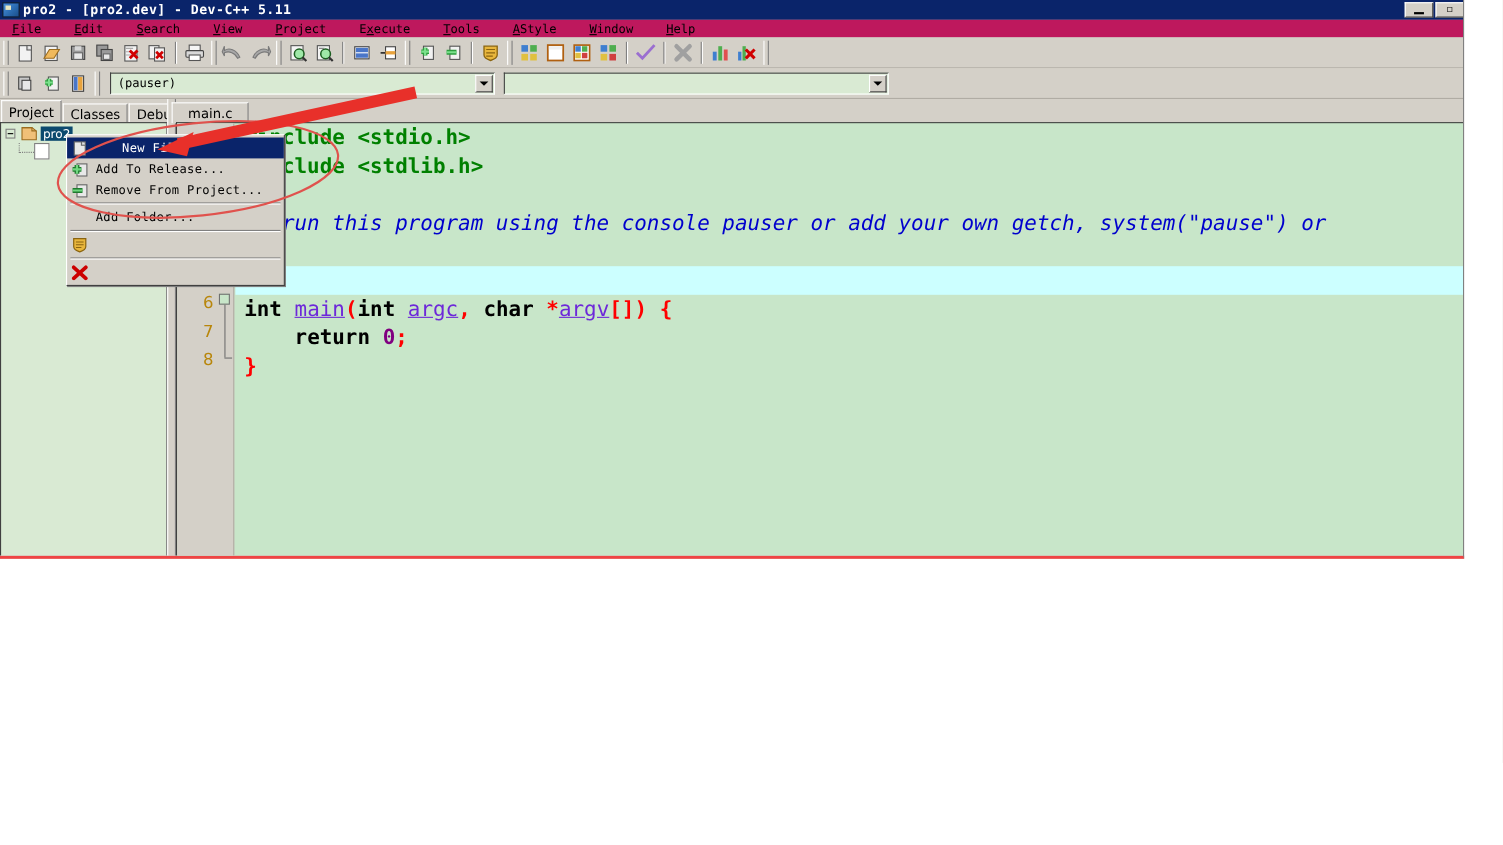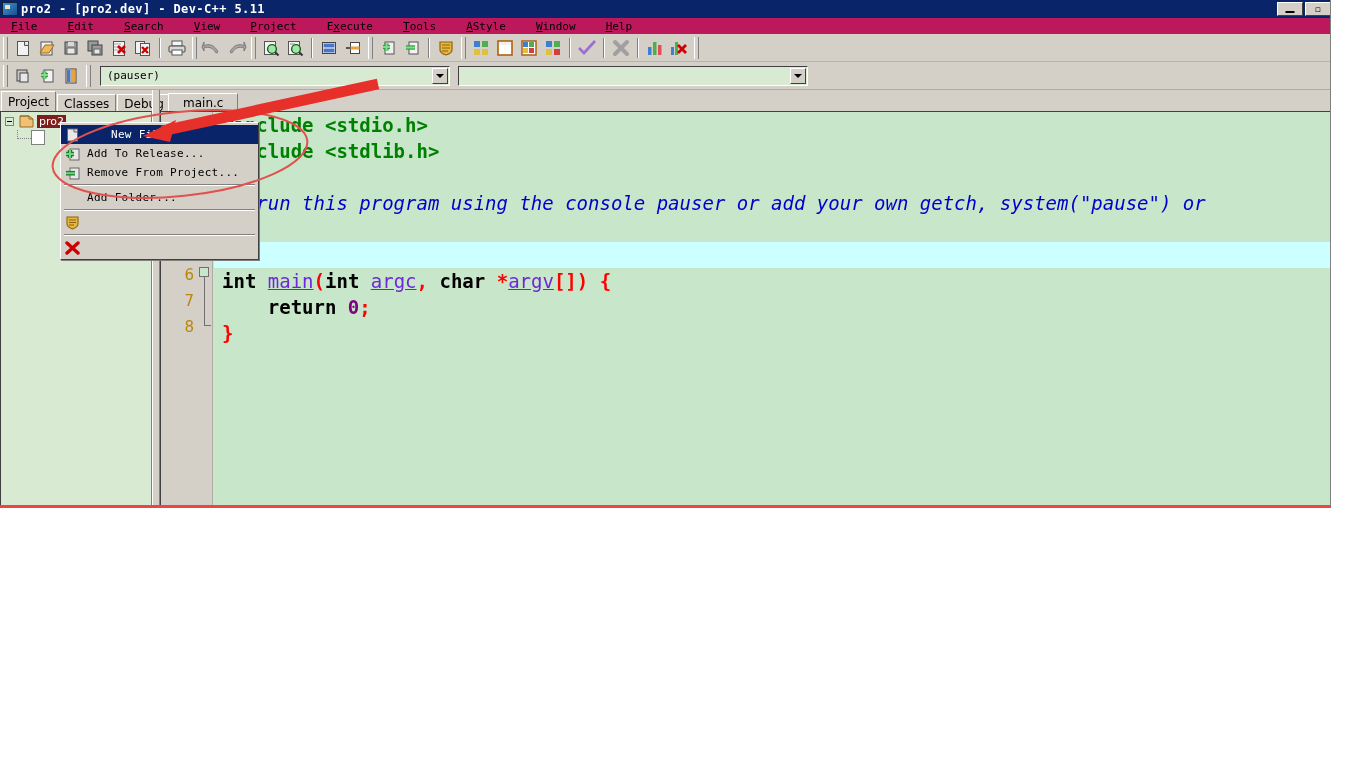--- a/index.html
+++ b/index.html
@@ -229,21 +229,21 @@
     content: "";
     position: absolute; left: 1px; top: 3px;
     width: 5px; height: 1px; background: #000;
   }
   .folder-icon {
     width: 17px; height: 15px;
     margin-right: 2px;
     flex: 0 0 auto;
   }
   .node-label {
-    background: #7f1d1d;
+    background: #0c4a6e;
     color: #ffffff;
     padding: 0 2px;
     font-size: 11px;
     font-family: "DejaVu Sans", sans-serif;
   }
   .tree-child {
     position: absolute;
     left: 30px; top: 18px;
     display: flex; align-items: center;
   }
@@ -272,21 +272,21 @@
     background: #d4d0c8;
     border-left: 1px solid #ffffff;
     border-right: 1px solid #808080;
   }
 
   
   #editor-tabs {
     position: absolute; left: 152px; top: 0;
     width: 1179px; height: 22px;
     display: flex; align-items: flex-end;
-    padding-left: 16px;
+    padding-left: 4px;
     font-family: "DejaVu Sans", sans-serif;
     font-size: 12px;
   }
   .etab {
     height: 19px;
     padding: 0 14px;
     background: #d4d0c8;
     border: 1px solid #ffffff;
     border-right-color: #808080;
     border-bottom: none;

